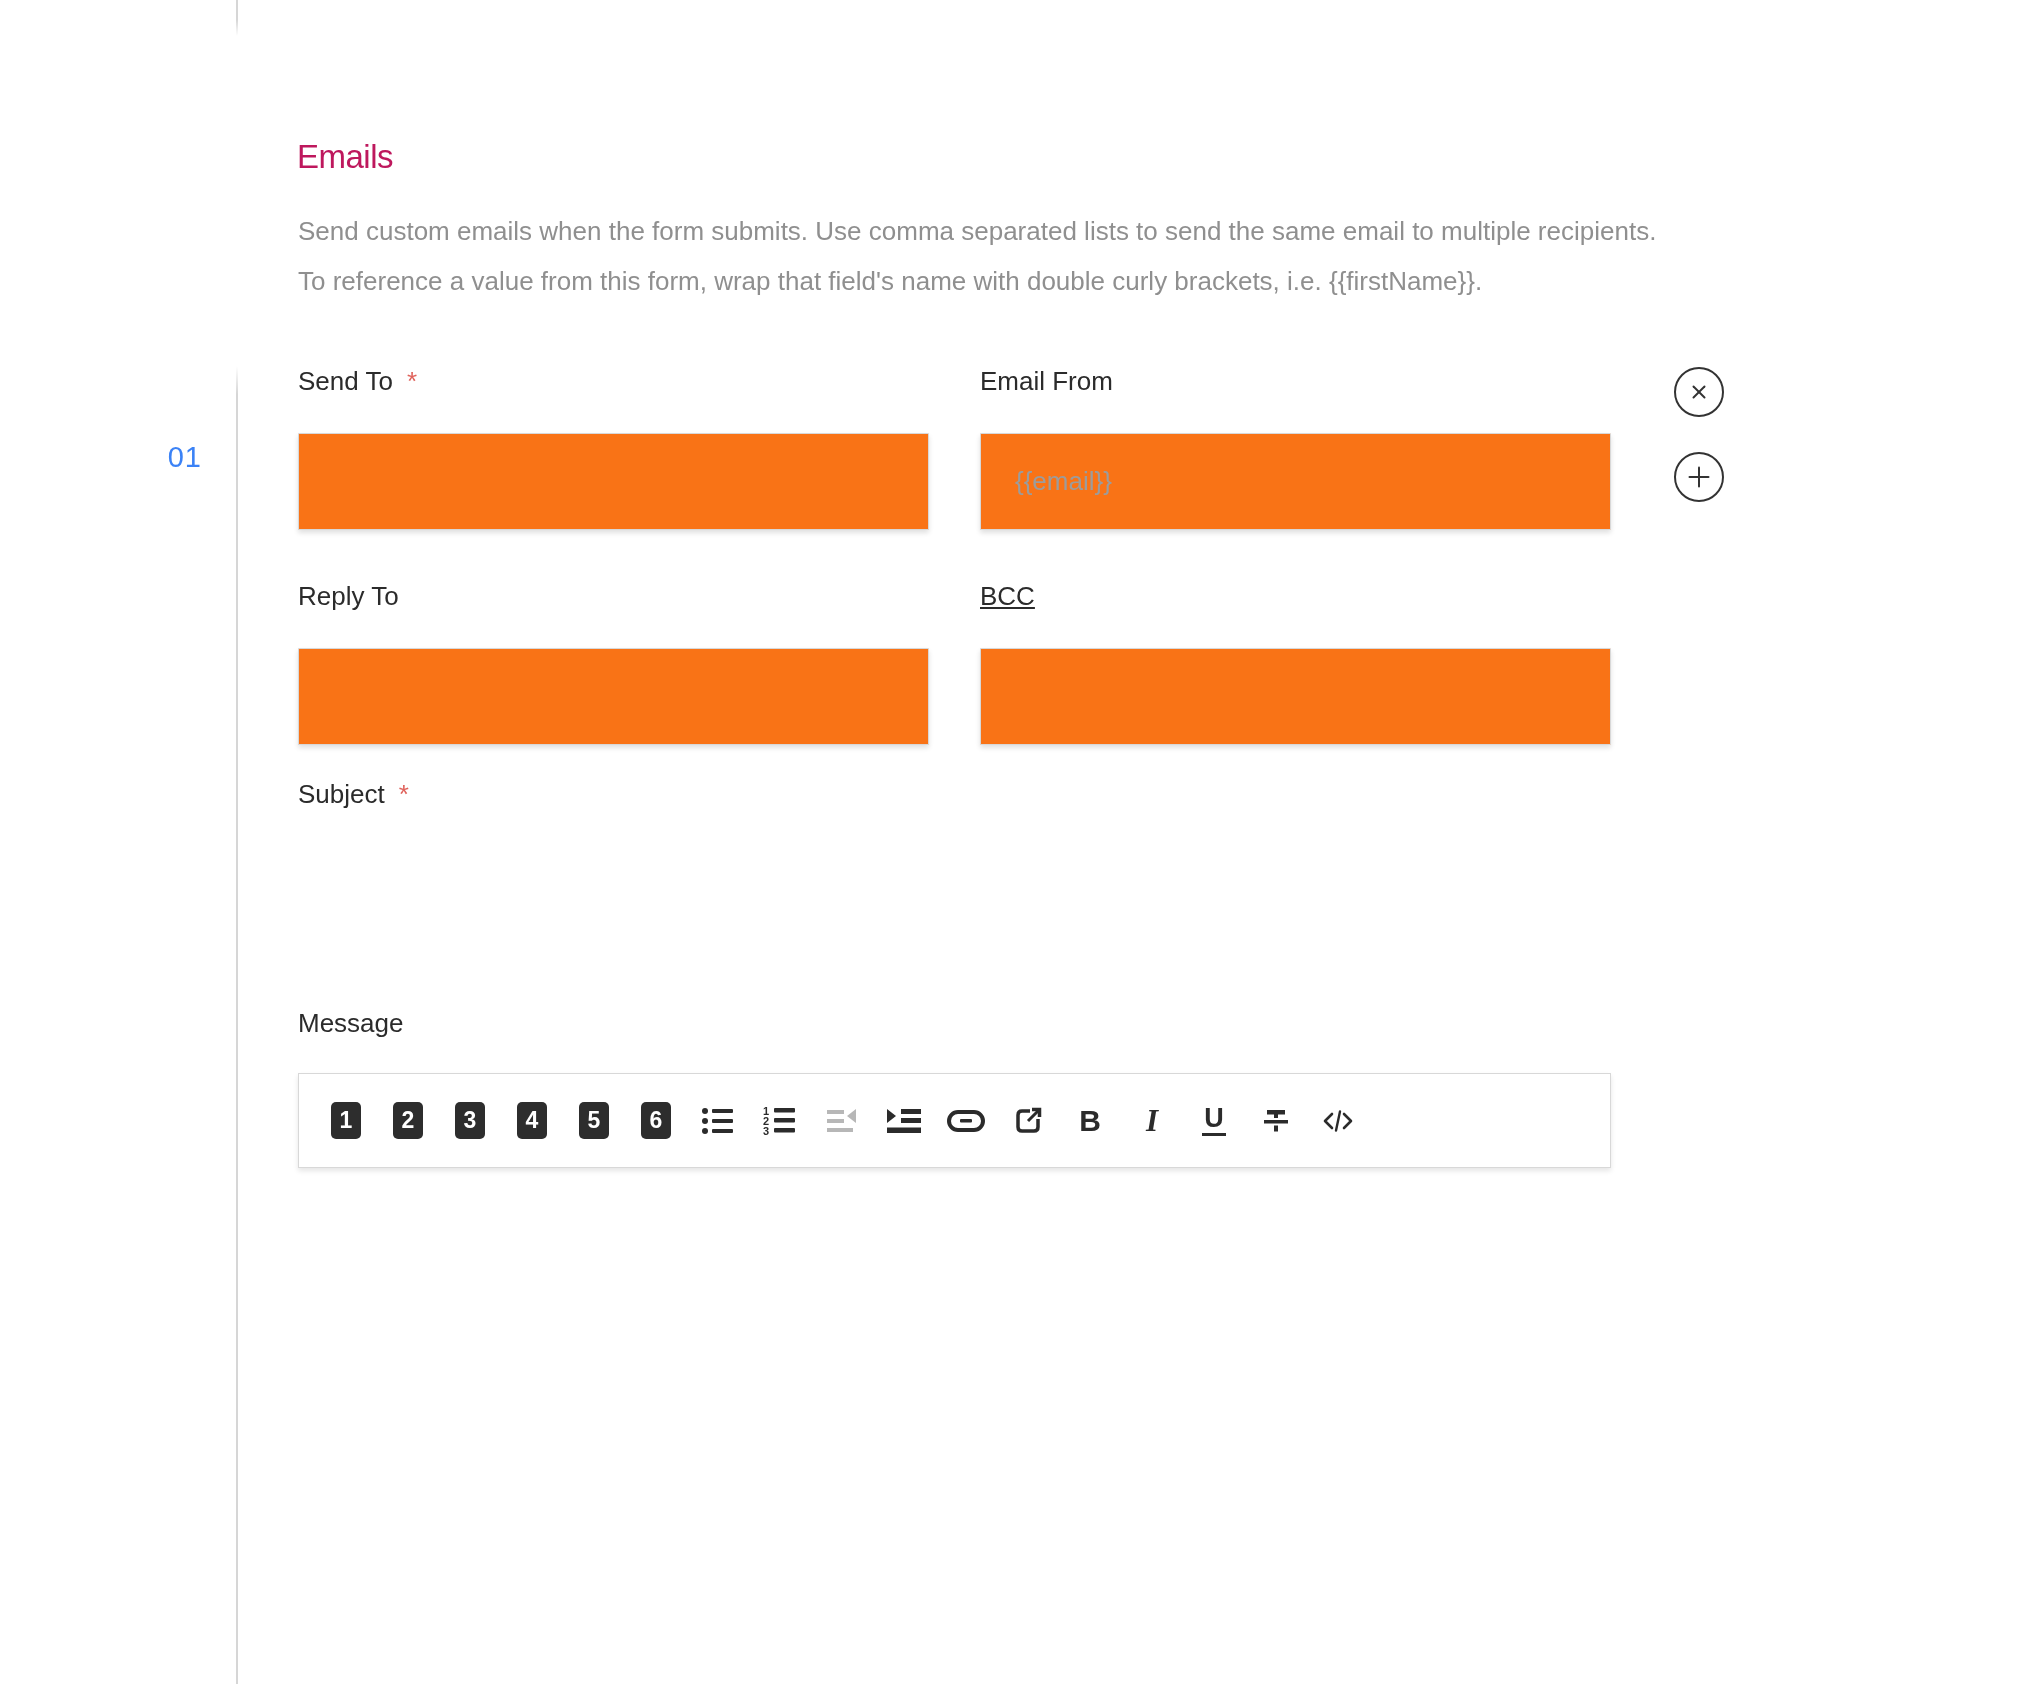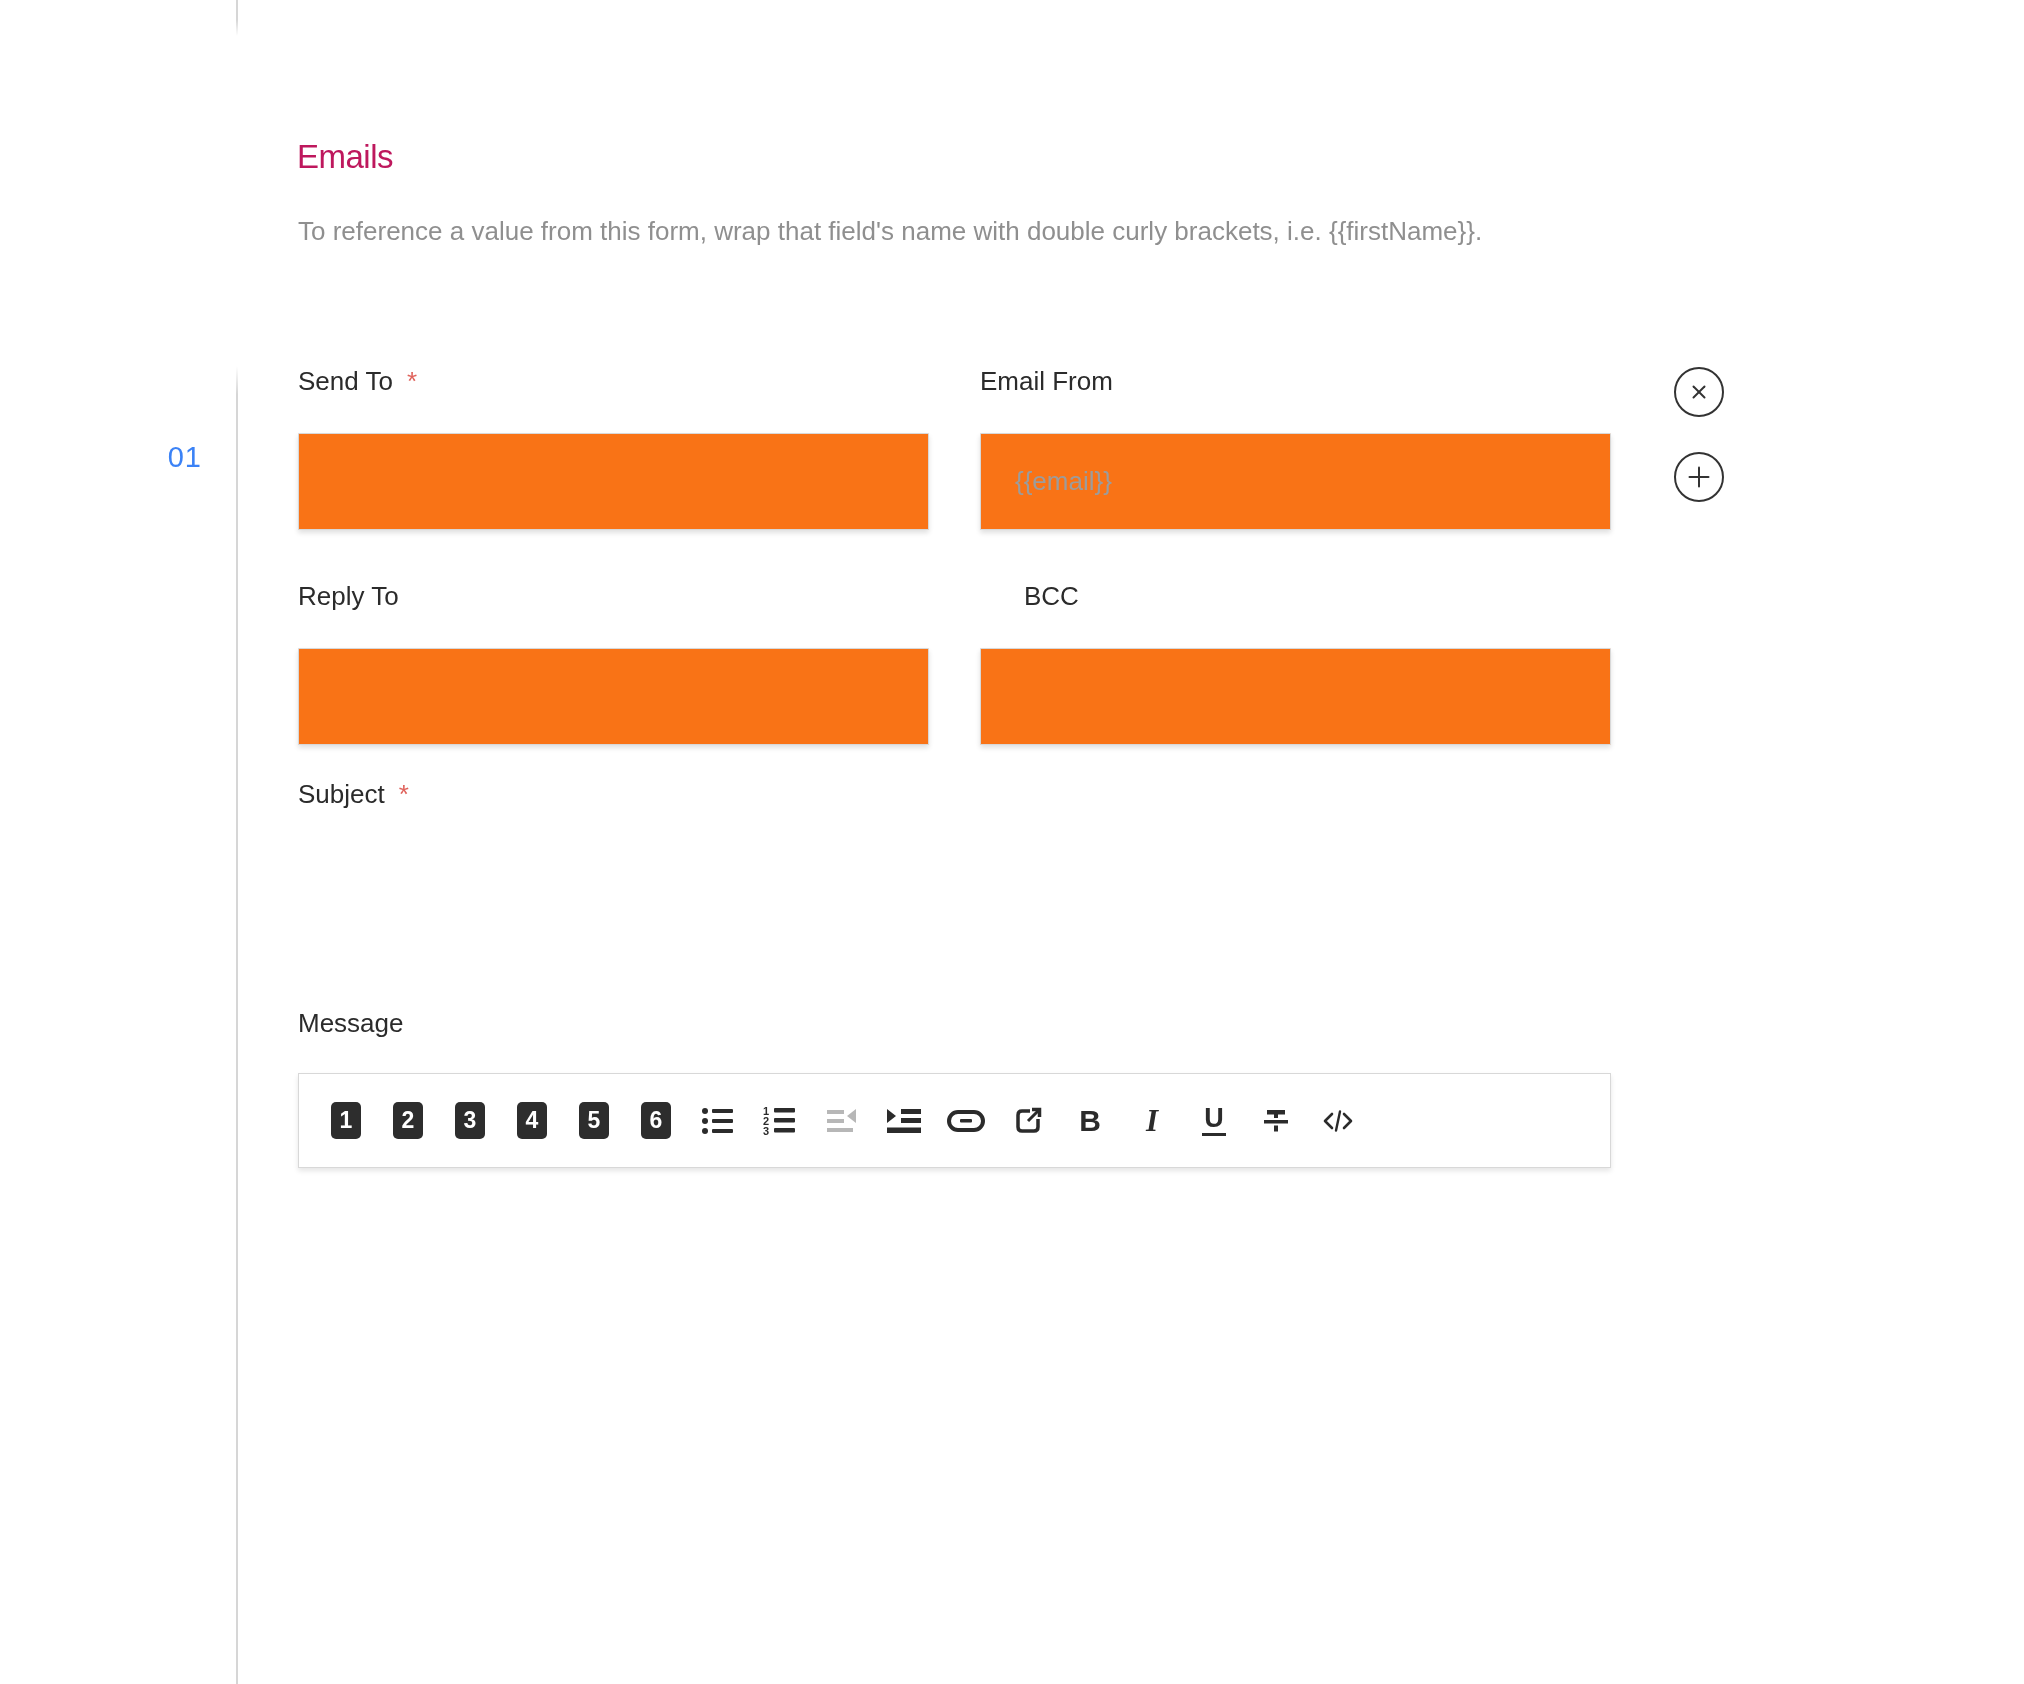--- a/index.html
+++ b/index.html
@@ -79,33 +79,34 @@
 <body>
 
 <div class="screen">
 
   <div class="abs rule-top"></div>
   <div class="abs rule-main"></div>
 
   <h1 class="abs page-title">Emails</h1>
 
   <div class="abs page-desc">
+    <div>Send custom emails when the form submits. Use comma separated lists to send the same email to multiple recipients.</div>
     <div>To reference a value from this form, wrap that field's name with double curly brackets, i.e. {{firstName}}.</div>
   </div>
 
   <div class="abs step-num">01</div>
 
   <div class="abs field-label" style="left:298px; top:367px;"><span>Send To</span><span class="req">*</span></div>
   <div class="abs field-label" style="left:980px; top:367px;">Email From</div>
 
   <input class="text-input" style="left: 298px; top: 433px; width: 631px;" value="">
   <input class="text-input" style="left: 980px; top: 433px; width: 631px;" placeholder="{{email}}">
 
   <div class="abs field-label" style="left:298px; top:582px;">Reply To</div>
-  <div class="abs field-label" style="left:1024px; top:582px;">BCC</div>
+  <div class="abs field-label" style="left:980px; top:582px;text-decoration:underline;">BCC</div>
 
   <input class="text-input" style="left: 298px; top: 648px; width: 631px;" value="">
   <input class="text-input" style="left: 980px; top: 648px; width: 631px;" value="">
 
   <div class="abs field-label" style="left:298px; top:780px;"><span>Subject</span><span class="req">*</span></div>
 
   <div class="abs field-label" style="left:298px; top:1009px;">Message</div>
 
   <div class="abs toolbar">
     <div class="tslot">

